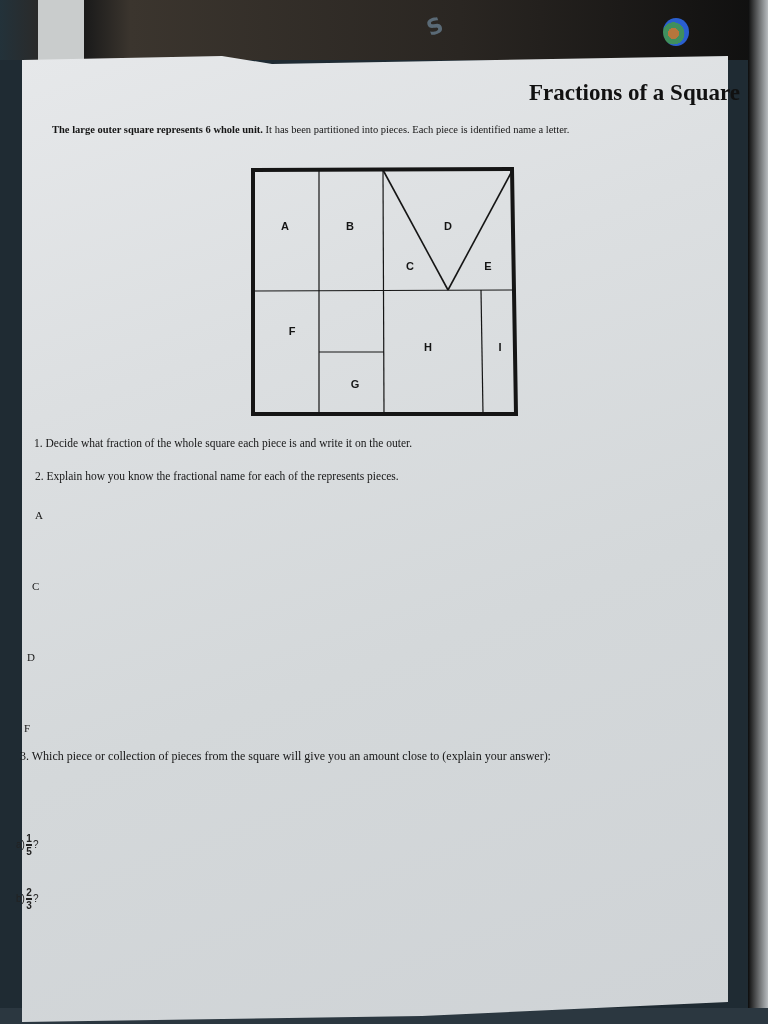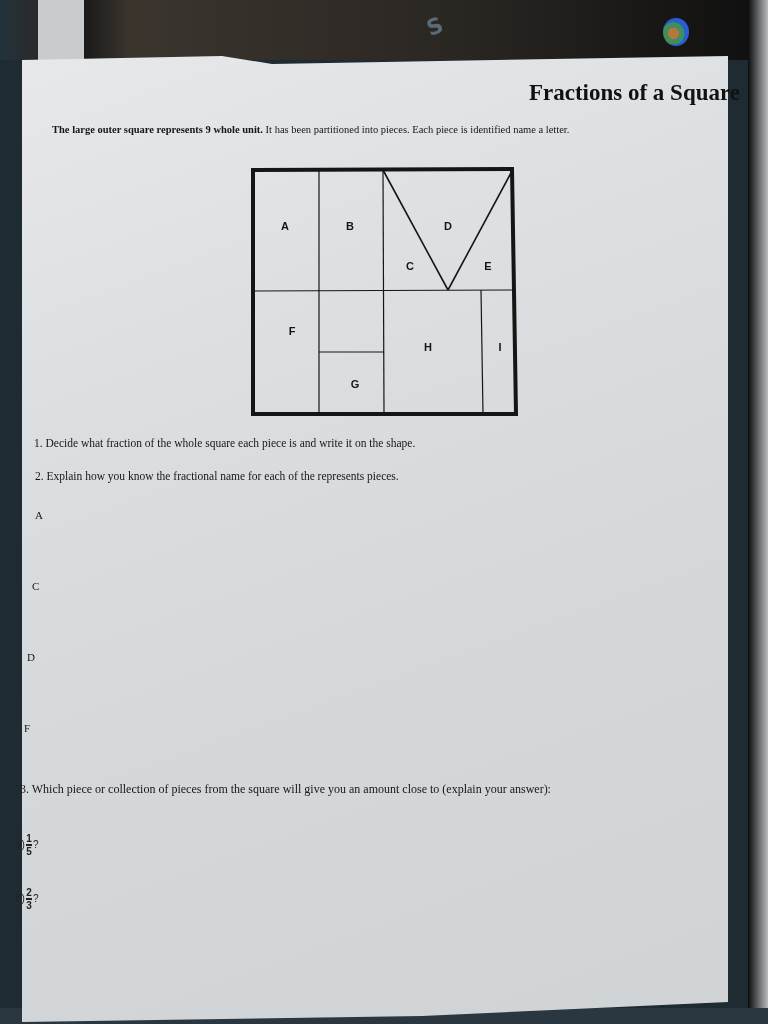--- a/index.html
+++ b/index.html
@@ -61,21 +61,21 @@
 <div class="logo-s">S</div>
 <div class="globe"></div>
 <div class="desk-right"></div>
 <div class="bottom-strip"></div>
 
 <div class="paper"></div>
 
 <div class="title">Fractions of a Square</div>
 
 <div class="intro">
-  <b>The large outer square represents 9 whole unit.</b><span> It has been partitioned into pieces. Each piece is identified name a letter.</span>
+  <b>The large outer square represents 6 whole unit.</b><span> It has been partitioned into pieces. Each piece is identified name a letter.</span>
 </div>
 
 <div class="square-wrap">
   <svg width="270" height="252" viewBox="0 0 270 252" xmlns="http://www.w3.org/2000/svg">
     <g stroke="#151515" fill="none">
 
       <polygon points="3,3 262,2 266,247 3,247" stroke-width="4"></polygon>
 
       <line x1="69" y1="3" x2="69" y2="124" stroke-width="1.2"></line>
 
@@ -101,33 +101,33 @@
       <text x="42" y="168">F</text>
       <text x="105" y="221">G</text>
       <text x="178" y="184">H</text>
       <text x="250" y="184">I</text>
     </g>
   </svg>
 </div>
 
 <div class="q" style="left:34px; top:437px;">
   <span>1.</span>
-  <span>Decide what fraction of the whole square each piece is and write it on the shape.</span>
+  <span>Decide what fraction of the whole square each piece is and write it on the outer.</span>
 </div>
 <div class="q" style="left:35px; top:470px;">
   <span>2.</span>
   <span>Explain how you know the fractional name for each of the represents pieces.</span>
 </div>
 
 <div class="piece-label" style="left:35px; top:509px;">A</div>
 <div class="piece-label" style="left:32px; top:580px;">C</div>
 <div class="piece-label" style="left:27px; top:651px;">D</div>
 <div class="piece-label" style="left:24px; top:722px;">F</div>
 
-<div class="q" style="left:20px; top:782px; font-size:12px;">
+<div class="q" style="left:20px; top:749px; font-size:12px;">
   <span>3.</span>
   <span>Which piece or collection of pieces from the square will give you an amount close to (explain your answer):</span>
 </div>
 
 <div class="frac" style="left:16px; top:834px;">
   <span>a)</span>
   <span class="stack">
     <span>1</span>
     <span class="bar"></span>
     <span>5</span>

